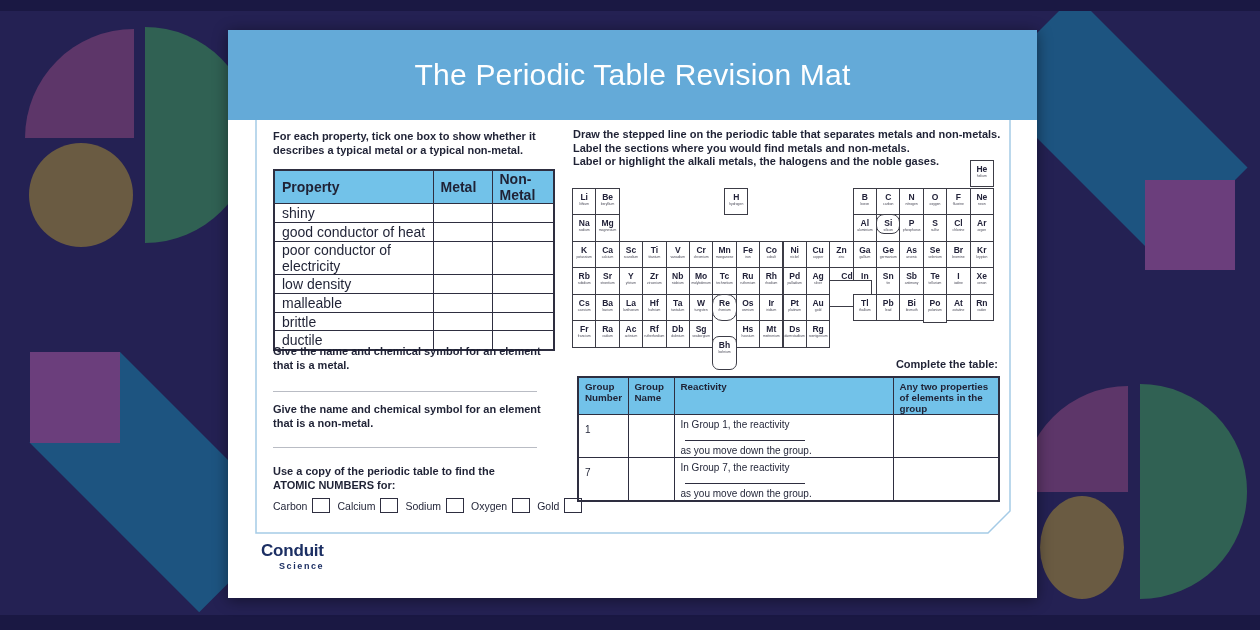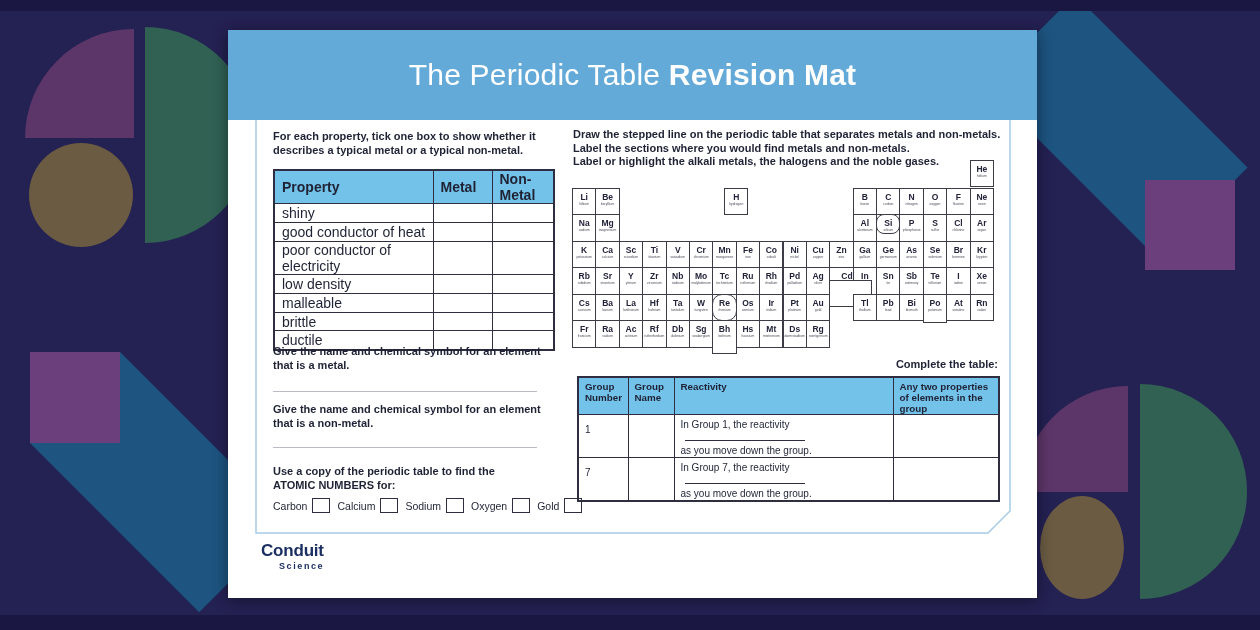--- a/index.html
+++ b/index.html
@@ -14,21 +14,21 @@
   .circle{background:#6a5b42;border-radius:50%;}
   .square{background:#6b3e7c;}
   .strip{background:#1a1843;left:0;width:1260px;}
   
   .page{position:absolute;left:228px;top:30px;width:809px;height:568px;background:#fff;
         box-shadow:0 2px 14px rgba(0,0,0,.45);}
   .banner{position:absolute;left:0;top:0;width:809px;height:90px;background:#64aad8;
           display:flex;align-items:center;justify-content:center;}
   .title{color:#fff;font-size:30px;letter-spacing:.2px;}
   .title .t-reg{font-weight:500;}
-  .title .t-bold{font-weight:700;}
+  .title .t-bold{font-weight:400;}
   .frame-svg{position:absolute;left:0;top:0;pointer-events:none;}
   .instr{font-weight:700;font-size:11px;line-height:13.5px;color:#1f2235;}
   
   table{border-collapse:collapse;}
   .prop-table{position:absolute;left:45px;top:139px;width:280px;table-layout:fixed;}
   .prop-table th,.prop-table td{border:1px solid #2e2e40;font-size:14px;padding:0 0 0 7px;text-align:left;}
   .prop-table table, .prop-table{border:2px solid #2e2e40;}
   .prop-table th{background:#72c2e9;height:28px;font-weight:700;}
   .prop-table td{height:17.9px;font-weight:400;}
   .hr-line{position:absolute;height:0;border-top:1.5px solid #b9bcc4;}
@@ -466,21 +466,21 @@
           <span class="nm">rutherfordium</span>
         </div>
         <div class="pcell" style="left: 93.56px; top: 132.5px; width: 24.39px; height: 27.5px;">
           <span class="sym">Db</span>
           <span class="nm">dubnium</span>
         </div>
         <div class="pcell" style="left: 116.95px; top: 132.5px; width: 24.39px; height: 27.5px;">
           <span class="sym">Sg</span>
           <span class="nm">seaborgium</span>
         </div>
-        <div class="pcell" style="left: 140.34px; top: 132px; width: 24.39px; height: 34px;">
+        <div class="pcell" style="left: 140.34px; top: 148px; width: 24.39px; height: 34px; border-radius: 7px;">
           <span class="sym">Bh</span>
           <span class="nm">bohrium</span>
         </div>
         <div class="pcell" style="left: 163.73px; top: 132.5px; width: 24.39px; height: 27.5px;">
           <span class="sym">Hs</span>
           <span class="nm">hassium</span>
         </div>
         <div class="pcell" style="left: 187.12px; top: 132.5px; width: 24.39px; height: 27.5px;">
           <span class="sym">Mt</span>
           <span class="nm">meitnerium</span>

